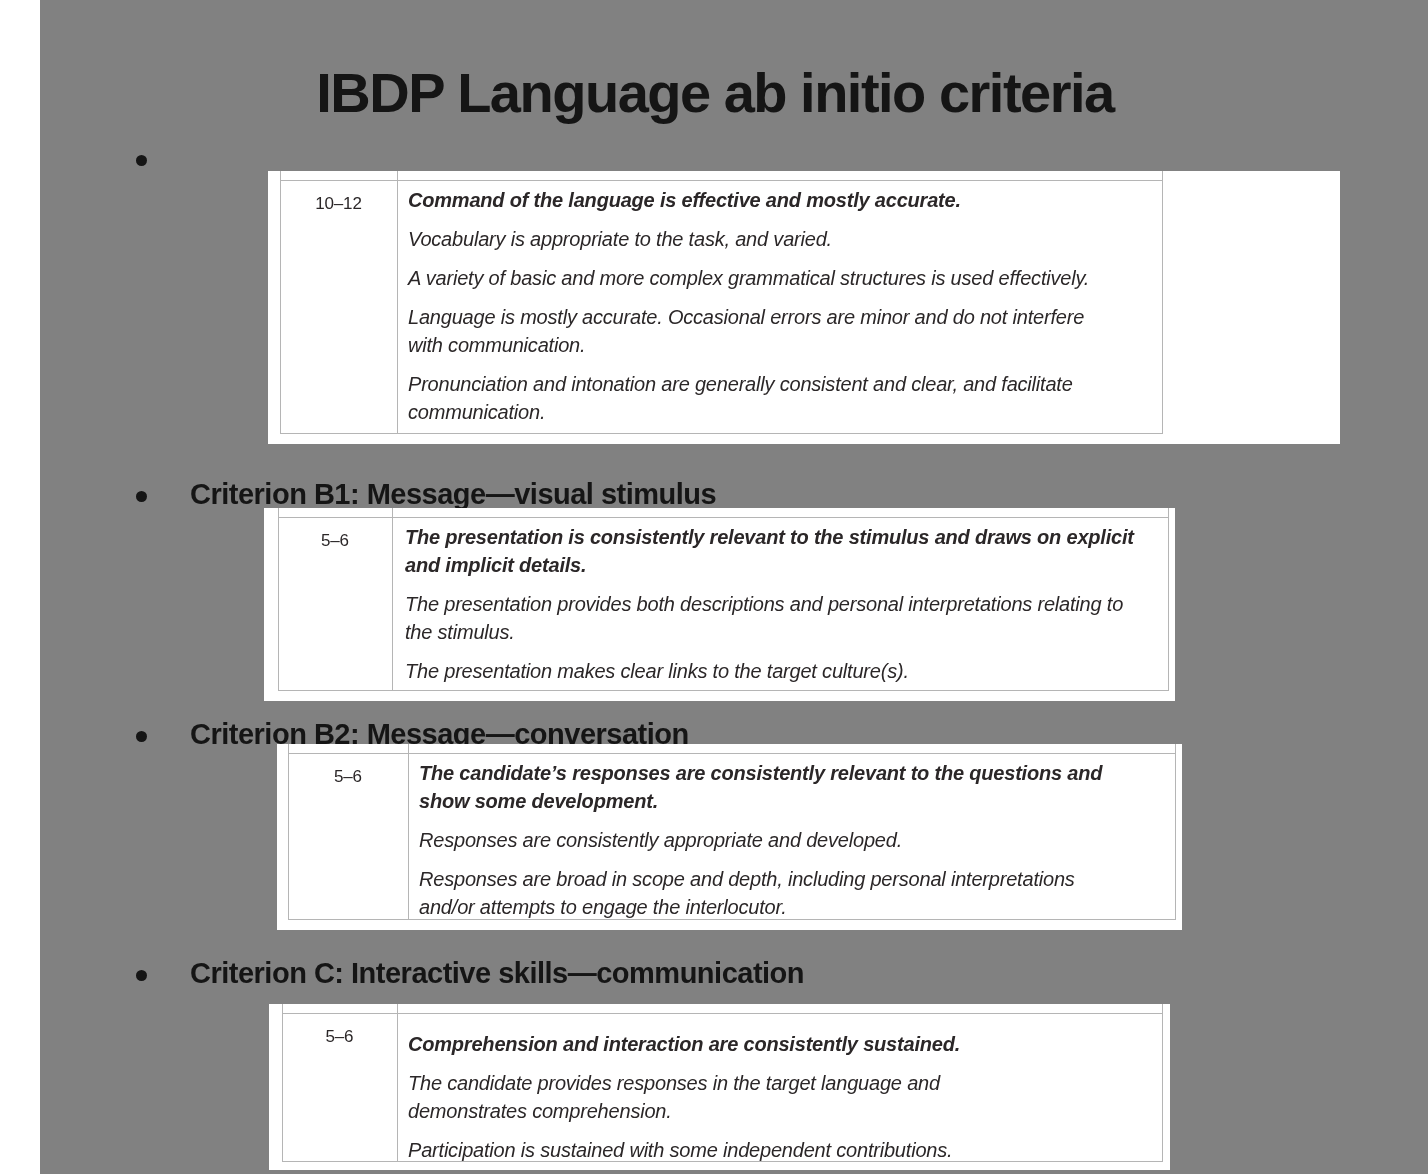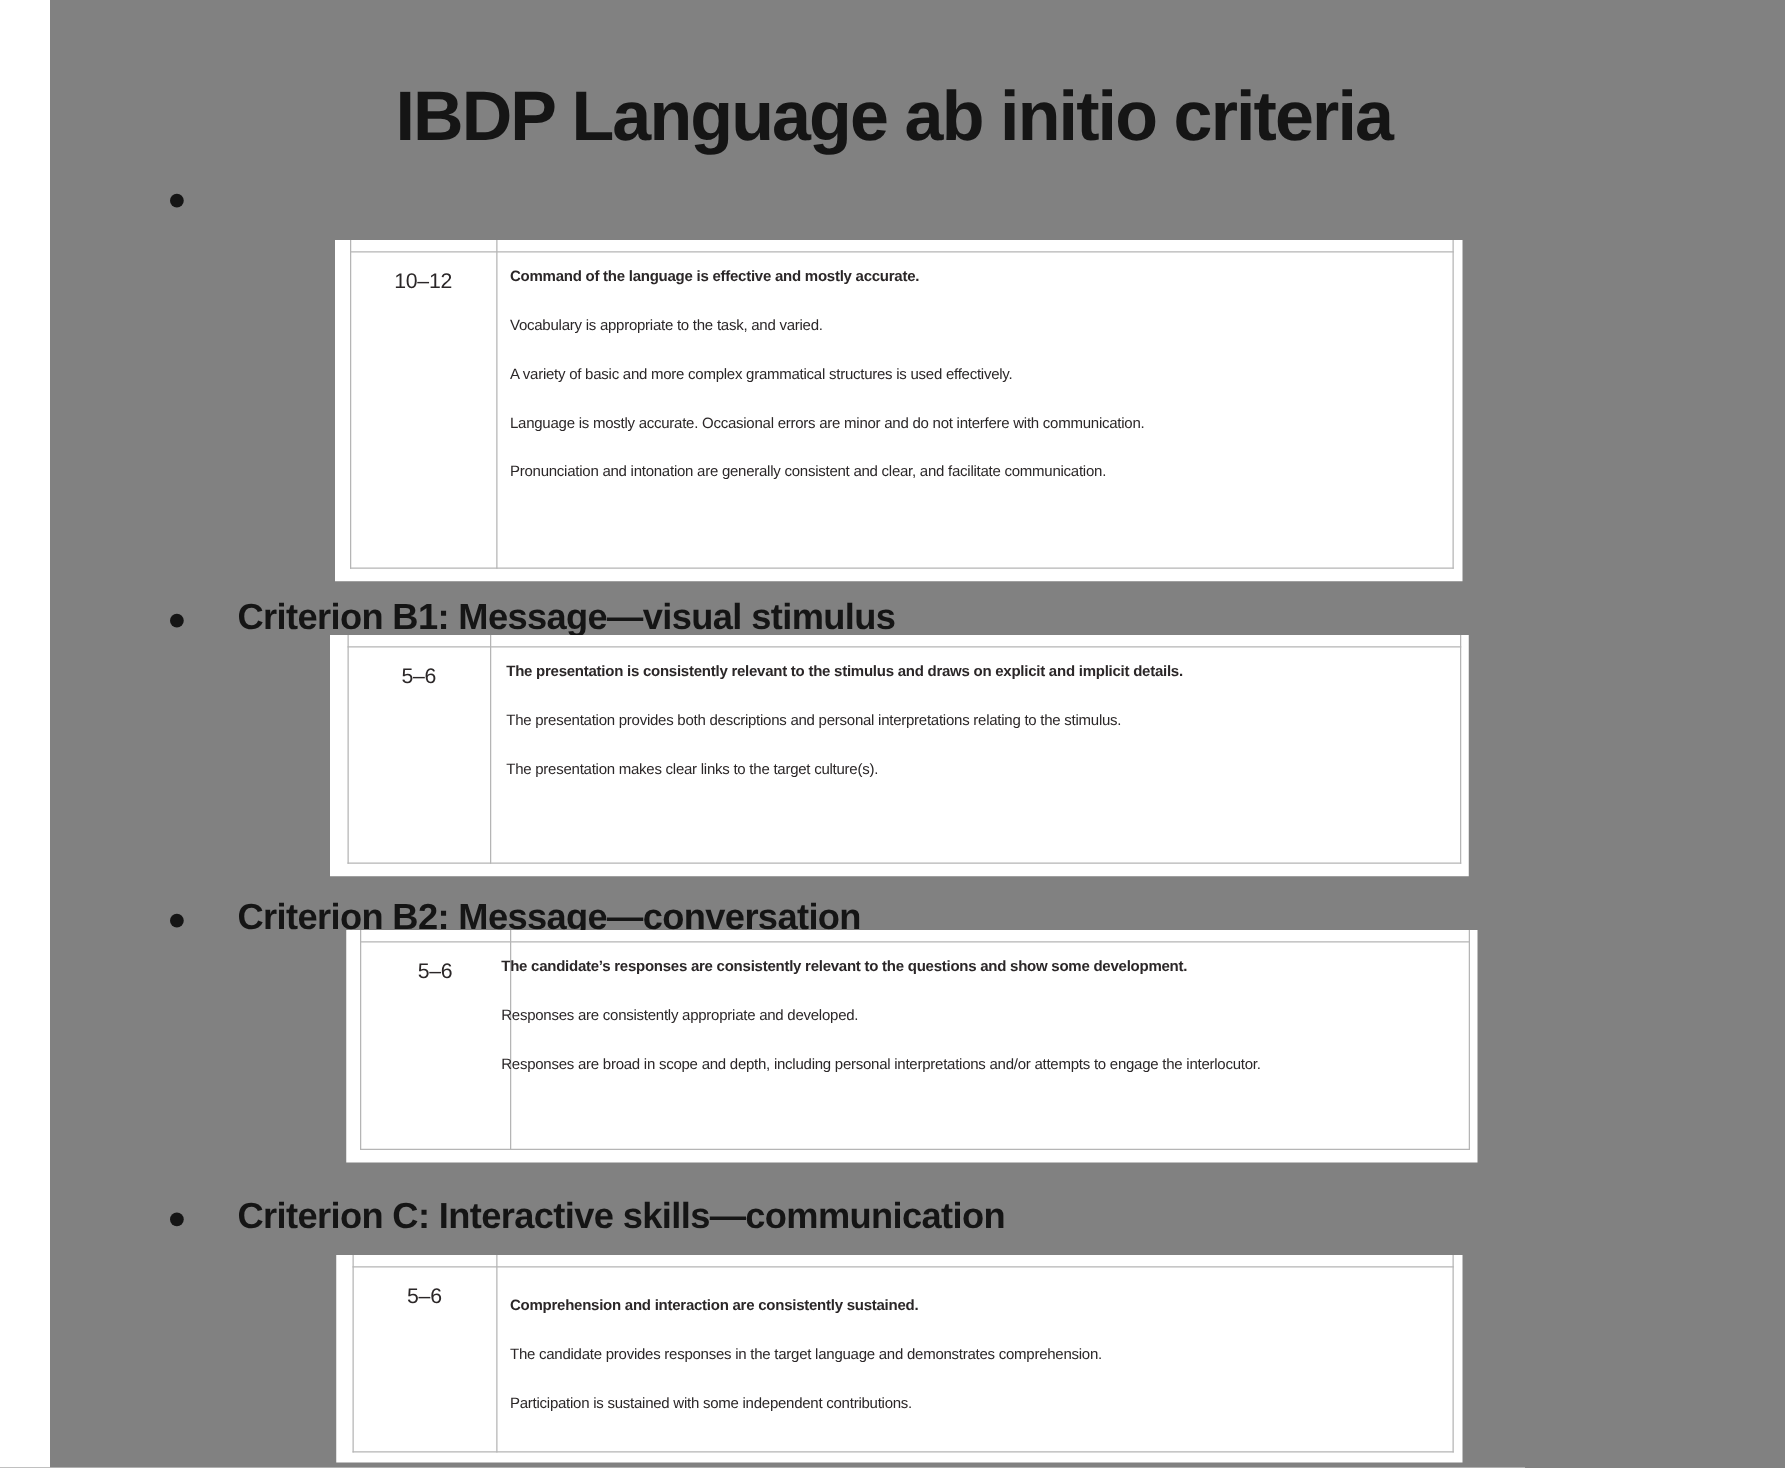--- a/index.html
+++ b/index.html
@@ -52,36 +52,37 @@
     font-size: 17px;
     letter-spacing: -0.2px;
     color: #2b2728;
   }
   .desc-cell {
     position: absolute;
     color: #2b2728;
   }
   .desc-cell p {
     margin: 0 0 11px 0;
-    font-size: 12px;
+    font-size: 20px;
     line-height: 28px;
     letter-spacing: -0.2px;
+    font-style: italic;
   }
   .desc-cell p.b { font-weight: bold; }
 </style>
 </head>
 <body>
 
 <div class="slide">
 
   <div class="slide-title">IBDP Language ab initio criteria</div>
 
   <div class="bullet-dot" style="left:96px; top:155px;"></div>
 
-  <div class="shot" style="left:228px; top:192px; width:902px; height:273px;">
+  <div class="shot" style="left:228px; top:171px; width:1072px; height:273px;">
     <div class="vl" style="left:12px; bottom:10px;"></div>
     <div class="vl" style="left:129px; bottom:10px;"></div>
     <div class="vl" style="left:894px; bottom:10px;"></div>
     <div class="hl" style="top:9px; left:12px; width:883px;"></div>
     <div class="hl" style="bottom:10px; left:12px; width:883px;"></div>
     <div class="score-cell" style="left:12px; width:117px; top:23px;">10–12</div>
     <div class="desc-cell" style="left:140px; width:692px; top:15px;">
       <p class="b">Command of the language is effective and mostly accurate.</p>
       <p>Vocabulary is appropriate to the task, and varied.</p>
       <p>A variety of basic and more complex grammatical structures is used effectively.</p>
@@ -110,21 +111,21 @@
   <div class="bullet-dot" style="left:96px; top:731px;"></div>
   <div class="crit-heading" style="top:718px;">Criterion B2: Message—conversation</div>
 
   <div class="shot" style="left:237px; top:744px; width:905px; height:186px;">
     <div class="vl" style="left:11px; bottom:10px;"></div>
     <div class="vl" style="left:131px; bottom:10px;"></div>
     <div class="vl" style="left:898px; bottom:10px;"></div>
     <div class="hl" style="top:9px; left:11px; width:888px;"></div>
     <div class="hl" style="bottom:10px; left:11px; width:888px;"></div>
     <div class="score-cell" style="left:11px; width:120px; top:23px;">5–6</div>
-    <div class="desc-cell" style="left:124px; width:700px; top:15px;">
+    <div class="desc-cell" style="left:142px; width:700px; top:15px;">
       <p class="b">The candidate’s responses are consistently relevant to the questions and show some development.</p>
       <p>Responses are consistently appropriate and developed.</p>
       <p>Responses are broad in scope and depth, including personal interpretations and/or attempts to engage the interlocutor.</p>
     </div>
   </div>
 
   <div class="bullet-dot" style="left:96px; top:970px;"></div>
   <div class="crit-heading" style="top:957px;">Criterion C: Interactive skills—communication</div>
 
   <div class="shot" style="left:229px; top:1004px; width:901px; height:166px;">

